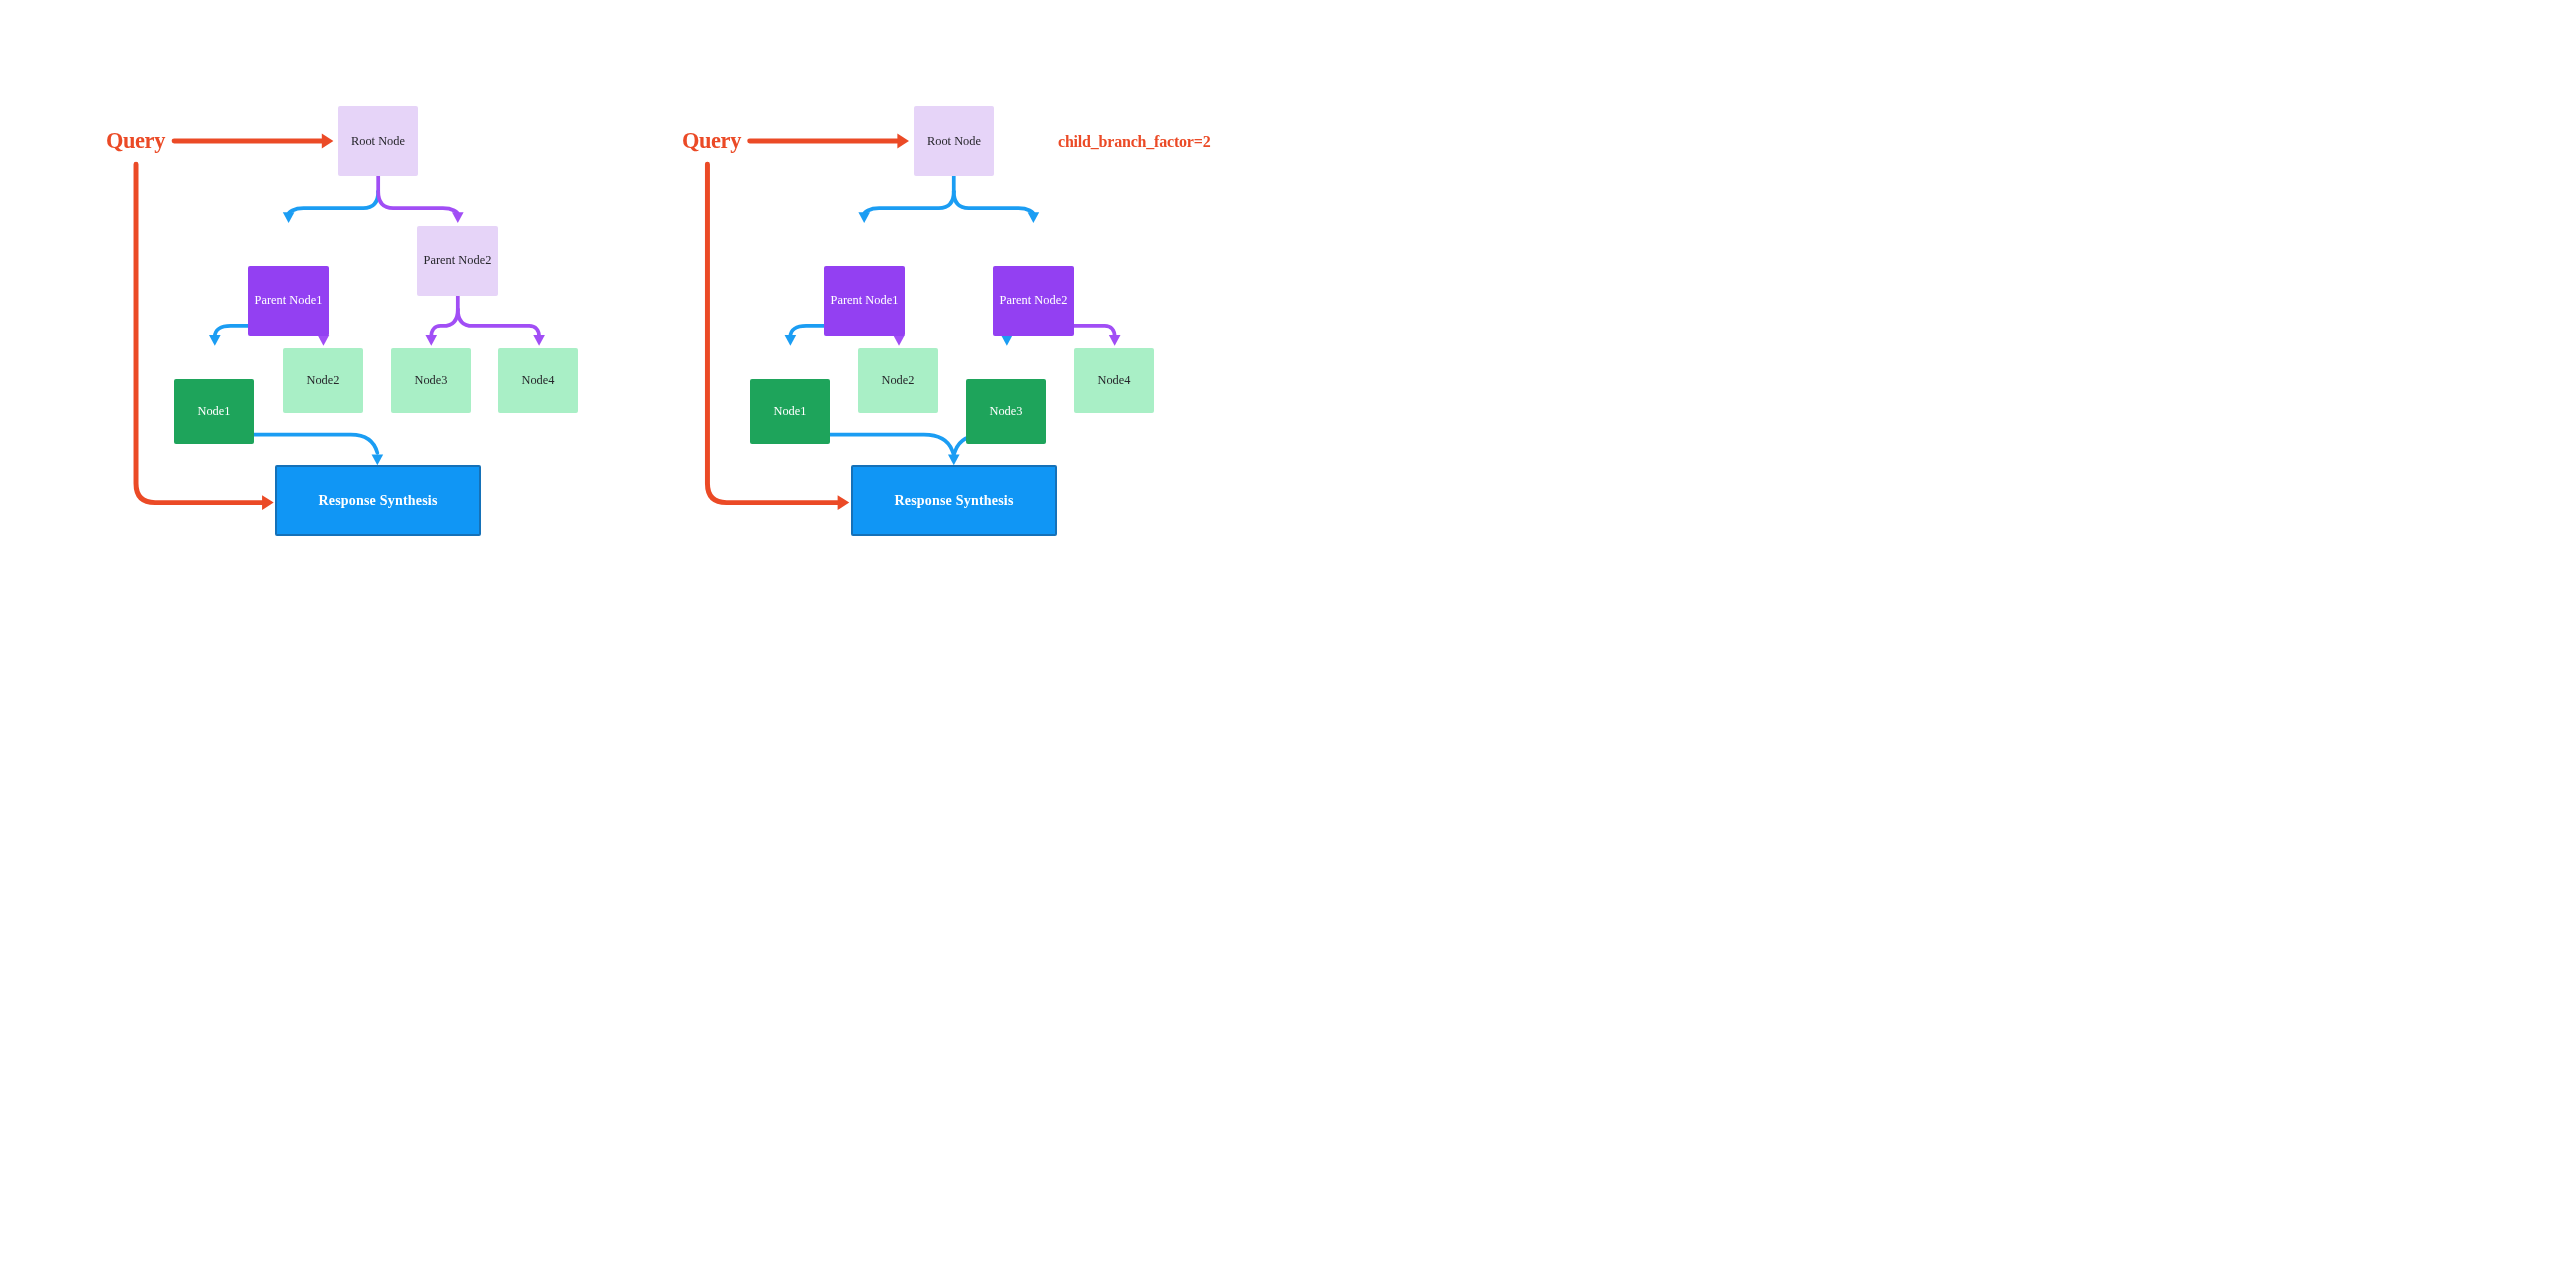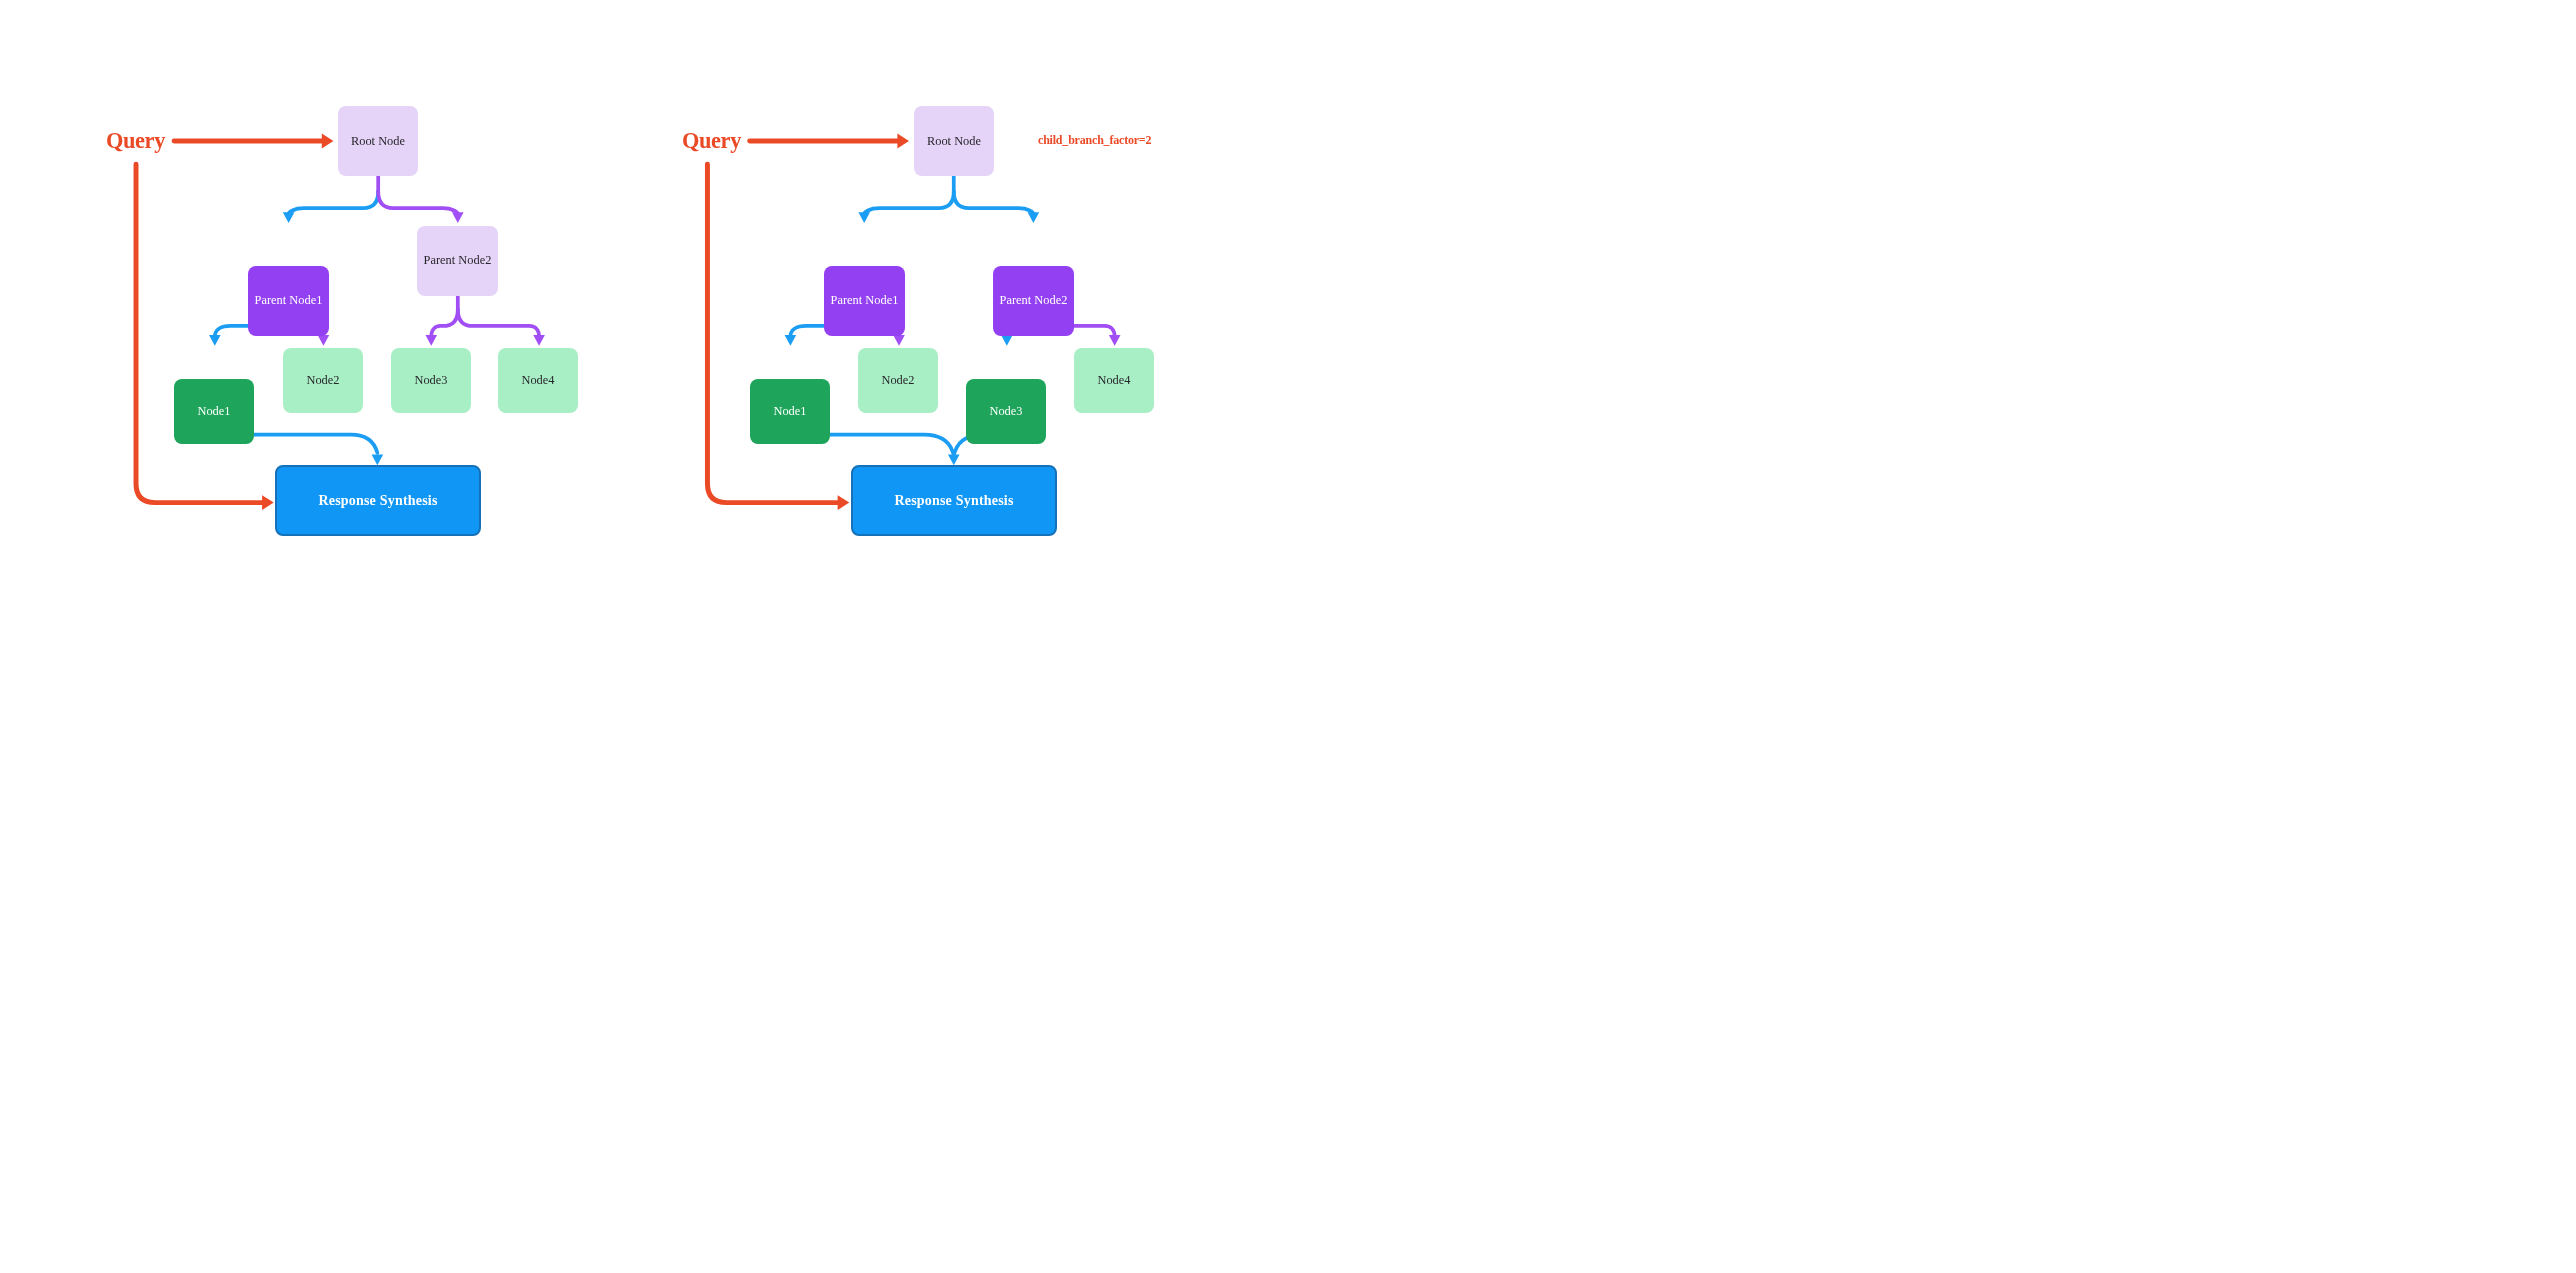--- a/index.html
+++ b/index.html
@@ -6,33 +6,33 @@
   body{font-family:"Liberation Sans","DejaVu Sans",sans-serif;}
   .canvas{position:relative;width:1288px;height:637px;background:#ffffff;overflow:hidden;font-family:Liberation Serif, serif;}
   .edges{position:absolute;left:0;top:0;width:1288px;height:637px;}
   .e{fill:none;stroke-linecap:round;stroke-linejoin:round;}
   .e-blue{stroke:var(--edge-blue);stroke-width:4.5px;}
   .e-purple{stroke:var(--edge-purple);stroke-width:4.5px;}
   .e-red{stroke:var(--query-red);stroke-width:6px;}
   .h-blue{fill:var(--edge-blue);}
   .h-purple{fill:var(--edge-purple);}
   .h-red{fill:var(--query-red);}
-  .box{position:absolute;border-radius:8px;display:flex;align-items:center;justify-content:center;
+  .box{position:absolute;border-radius:2px;display:flex;align-items:center;justify-content:center;
        text-align:center;font-size:12.4px;color:var(--text-dark);box-sizing:border-box;padding:3.3px;}
   .box span{display:block;}
   .lav{background:var(--node-lavender);}
   .pur{background:var(--node-purple);margin-top:40px;}
   .gd{background:var(--node-green-dark);margin-top:31px;}
   .gl{background:var(--node-green-light);justify-content:center;}
   .dark{color:#ffffff;}
   .parent span{line-height:1.9;}
   .rs{background:var(--synthesis-blue);border:2.5px solid var(--synthesis-border);
       color:#ffffff;font-weight:700;font-size:14px;letter-spacing:0.2px;}
   .query{position:absolute;font-size:22.4px;font-weight:700;color:var(--query-red);letter-spacing:-0.4px;}
-  .annotation{position:absolute;font-size:12px;font-weight:700;color:var(--query-red);letter-spacing:-0.2px;}
+  .annotation{position:absolute;font-size:16px;font-weight:700;color:var(--query-red);letter-spacing:-0.2px;margin-left:20px;}
 </style>
 </head>
 <body>
 
 <div class="canvas">
 
   <svg class="edges" viewBox="0 0 1553 768" xmlns="http://www.w3.org/2000/svg">
 
     <path class="e e-red" d="M210 170 H388"></path>
     <polygon class="h-red" points="388,161 402,170 388,179"></polygon>

